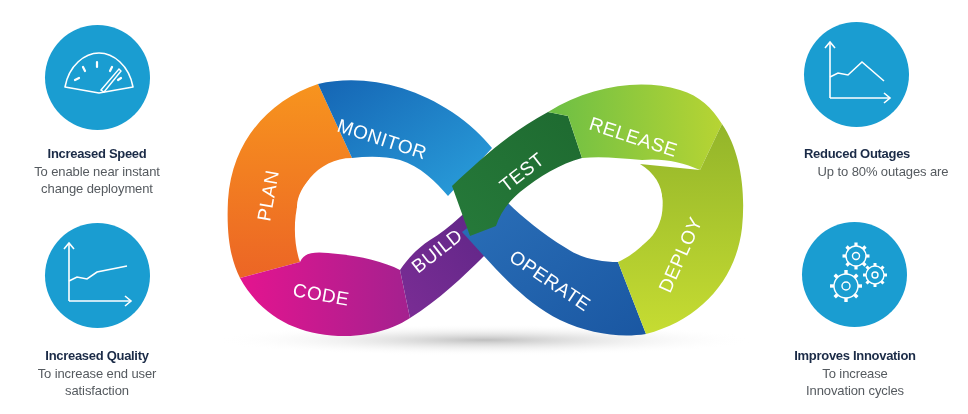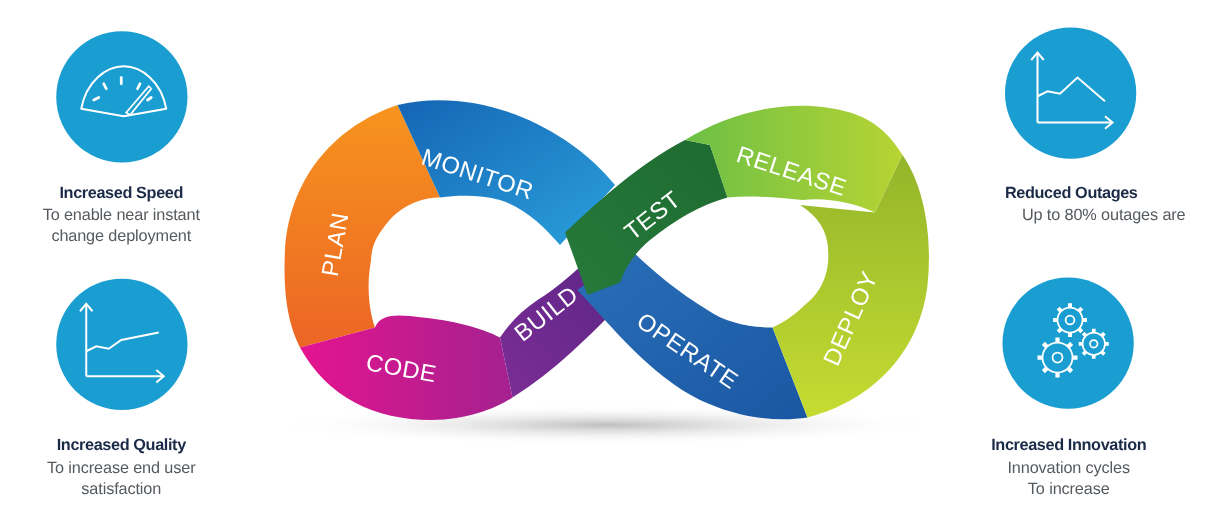--- a/index.html
+++ b/index.html
@@ -182,18 +182,18 @@
               <line x1="12" y1="0" x2="16" y2="0"></line>
             <line x1="8.5" y1="8.5" x2="11.3" y2="11.3"></line>
               <line x1="-8.5" y1="-8.5" x2="-11.3" y2="-11.3"></line>
             <line x1="8.5" y1="-8.5" x2="11.3" y2="-11.3"></line>
               <line x1="-8.5" y1="8.5" x2="-11.3" y2="11.3"></line>
           </g>
         </g>
       </g>
     </svg>
   </div>
-  <div class="b-title" style="left:755px; top:348px;">Increased Innovation</div>
+  <div class="b-title" style="left:755px; top:348px;">Improves Innovation</div>
   <div class="b-sub" style="left:755px; top:365px;">
+    <div>To increase</div>
     <div>Innovation cycles</div>
-    <div>To increase</div>
   </div>
 </div>
 
 </body></html>

